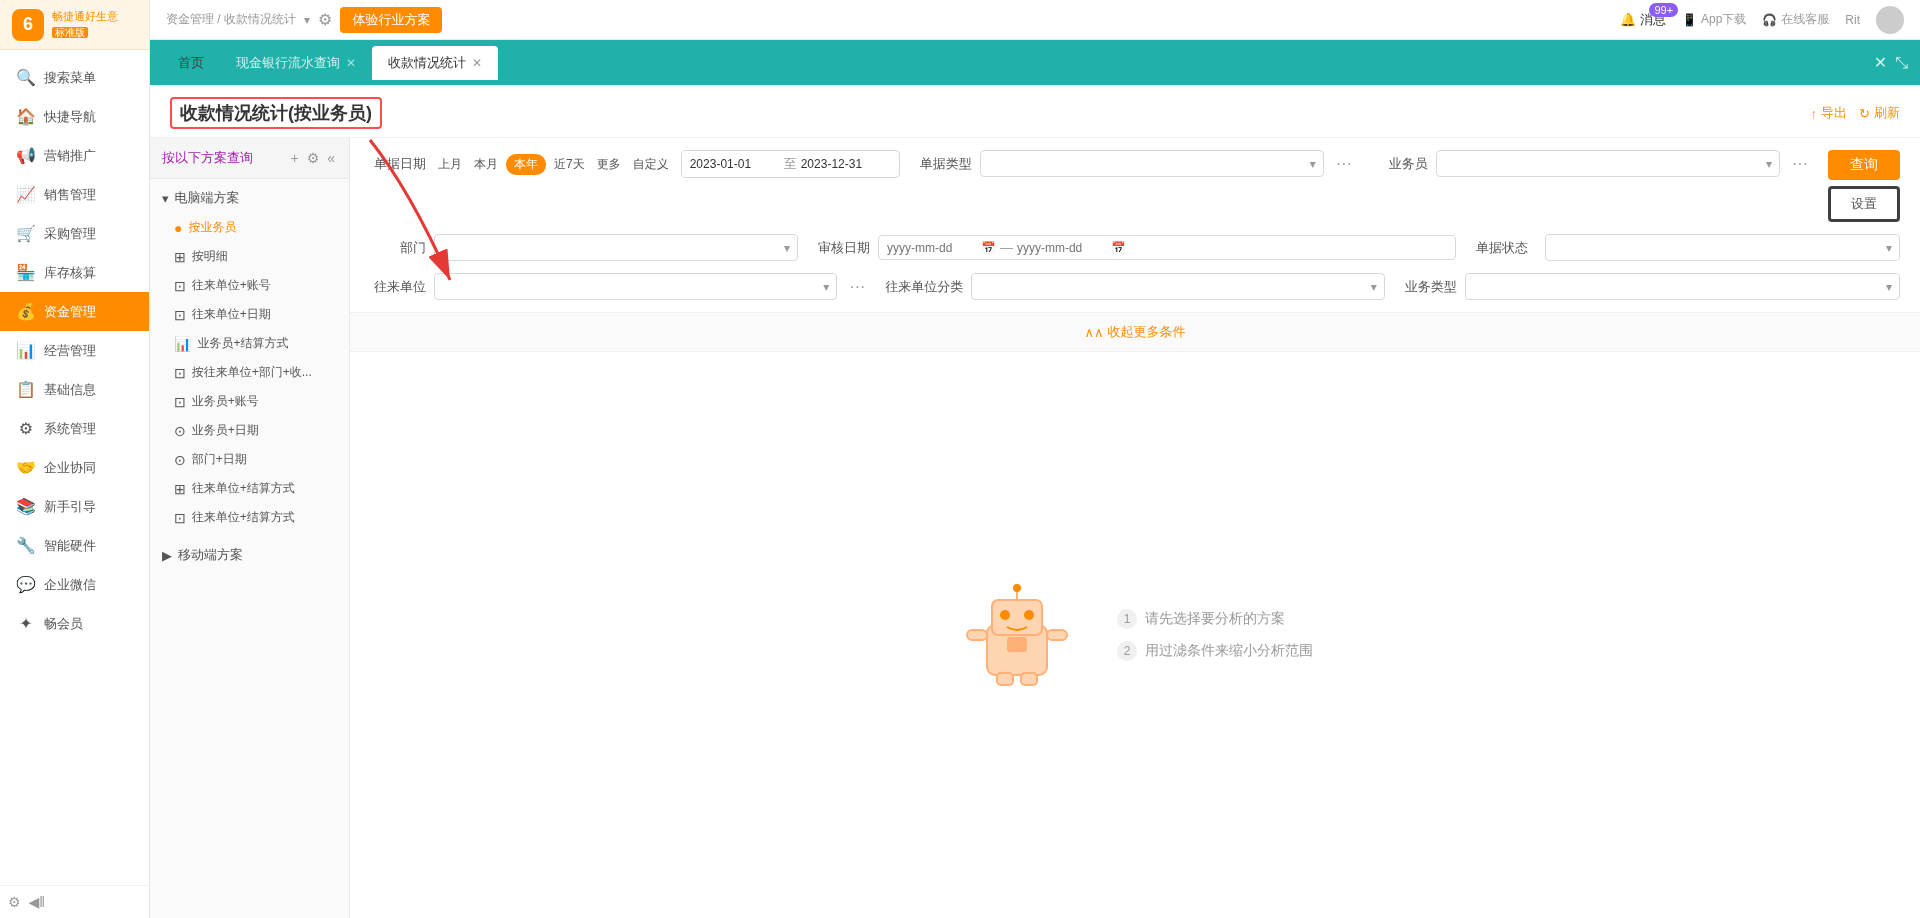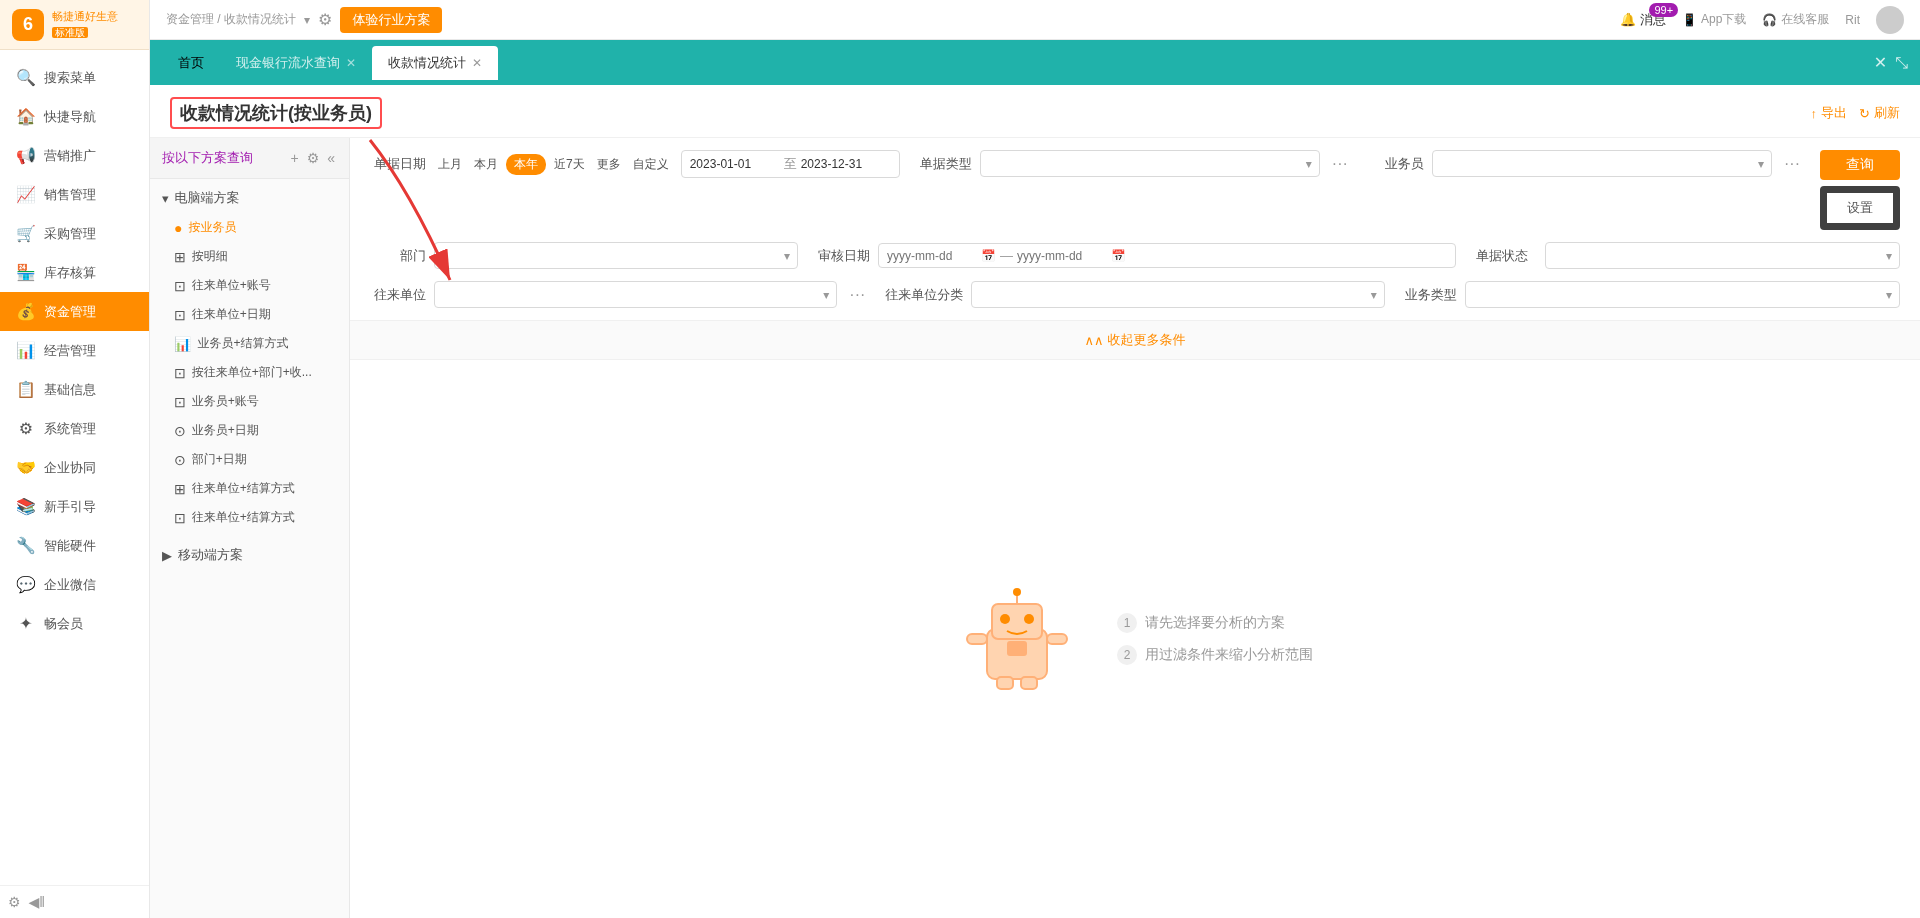--- a/index.html
+++ b/index.html
@@ -28,21 +28,21 @@
       font-size: 12px;
     }
     .notification-badge {
       position: relative;
       display: flex;
       align-items: center;
       gap: 4px;
       cursor: pointer;
     }
     .badge-count {
-      background: #a21caf;
+      background: #8b5cf6;
       color: #fff;
       border-radius: 10px;
       padding: 1px 5px;
       font-size: 11px;
       position: absolute;
       top: -8px;
       right: -12px;
     }
     .user-avatar {
       width: 28px;
@@ -130,21 +130,21 @@
       align-items: center;
       gap: 6px;
       padding: 8px 16px;
       color: rgba(255,255,255,0.8);
       cursor: pointer;
       font-size: 13px;
       border-radius: 4px 4px 0 0;
       transition: background 0.2s;
       white-space: nowrap;
     }
-    .tab-item.home-tab { color: #000000; }
+    .tab-item.home-tab { color: #404040; }
     .tab-item.active {
       background: #fff;
       color: #333;
       border-radius: 4px 4px 0 0;
     }
     .tab-close {
       font-size: 12px;
       color: rgba(255,255,255,0.6);
       cursor: pointer;
     }
@@ -309,21 +309,21 @@
       color: #fff;
       border: none;
       border-radius: 4px;
       padding: 6px 20px;
       cursor: pointer;
       font-size: 14px;
     }
     .settings-btn {
       background: #fff;
       color: #555;
-      border: 7px solid #404040;
+      border: 3px solid #404040;
       border-radius: 4px;
       padding: 6px 20px;
       cursor: pointer;
       font-size: 13px;
     }
     .date-input-group {
       display: flex;
       align-items: center;
       gap: 4px;
       border: 1px solid #d9d9d9;

